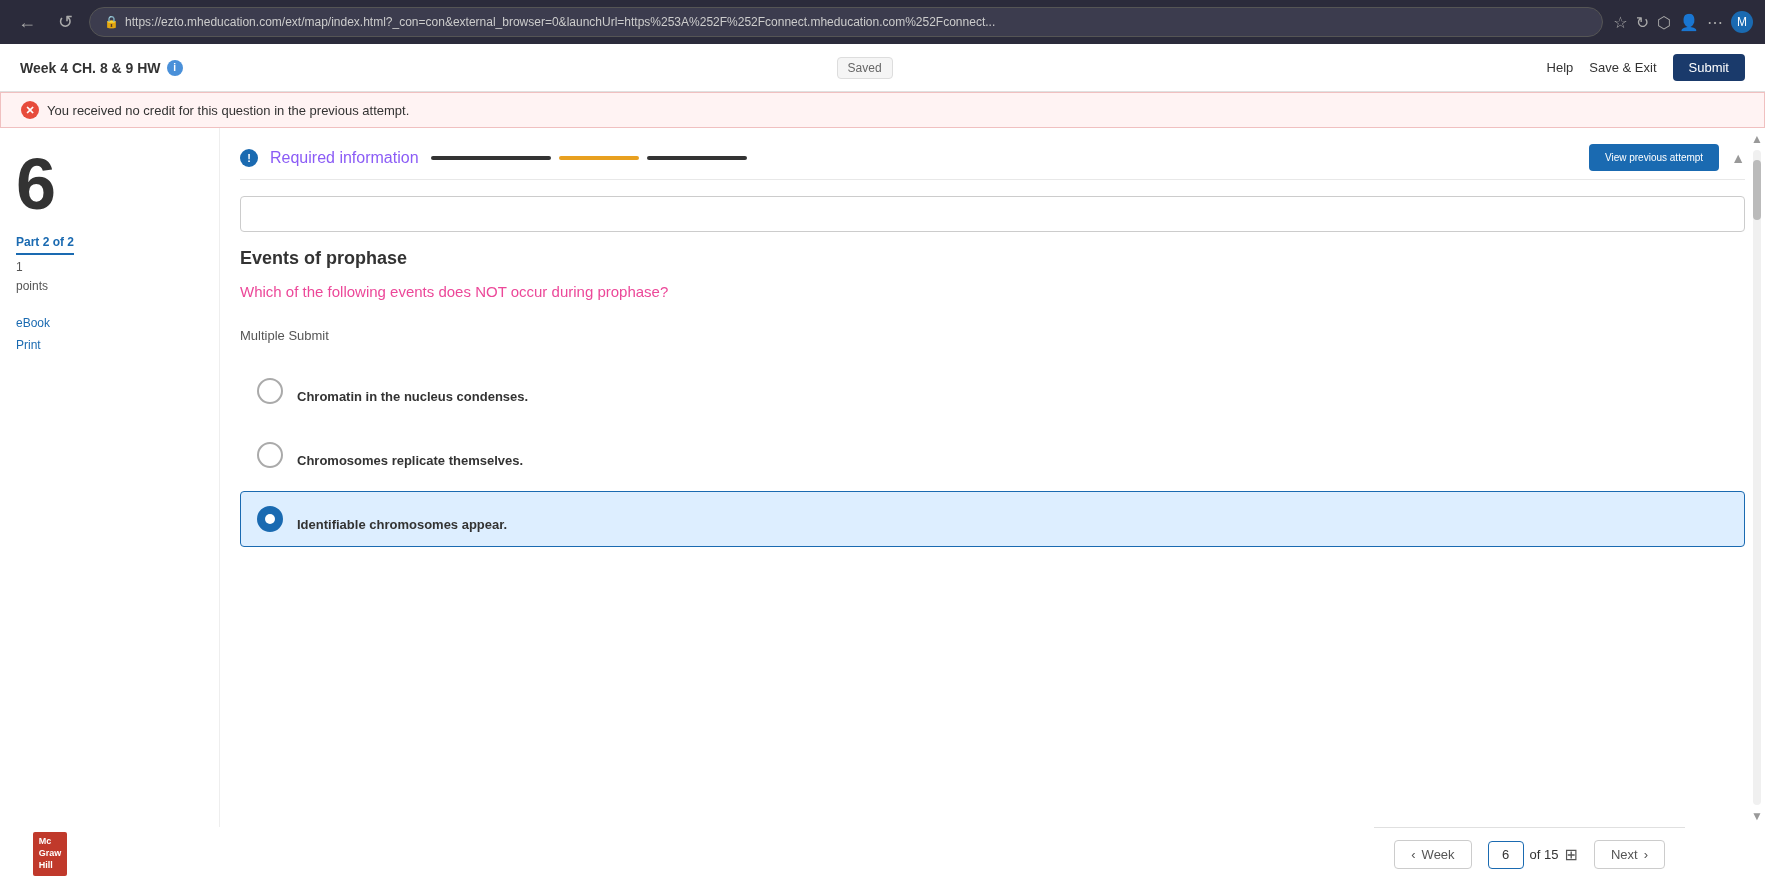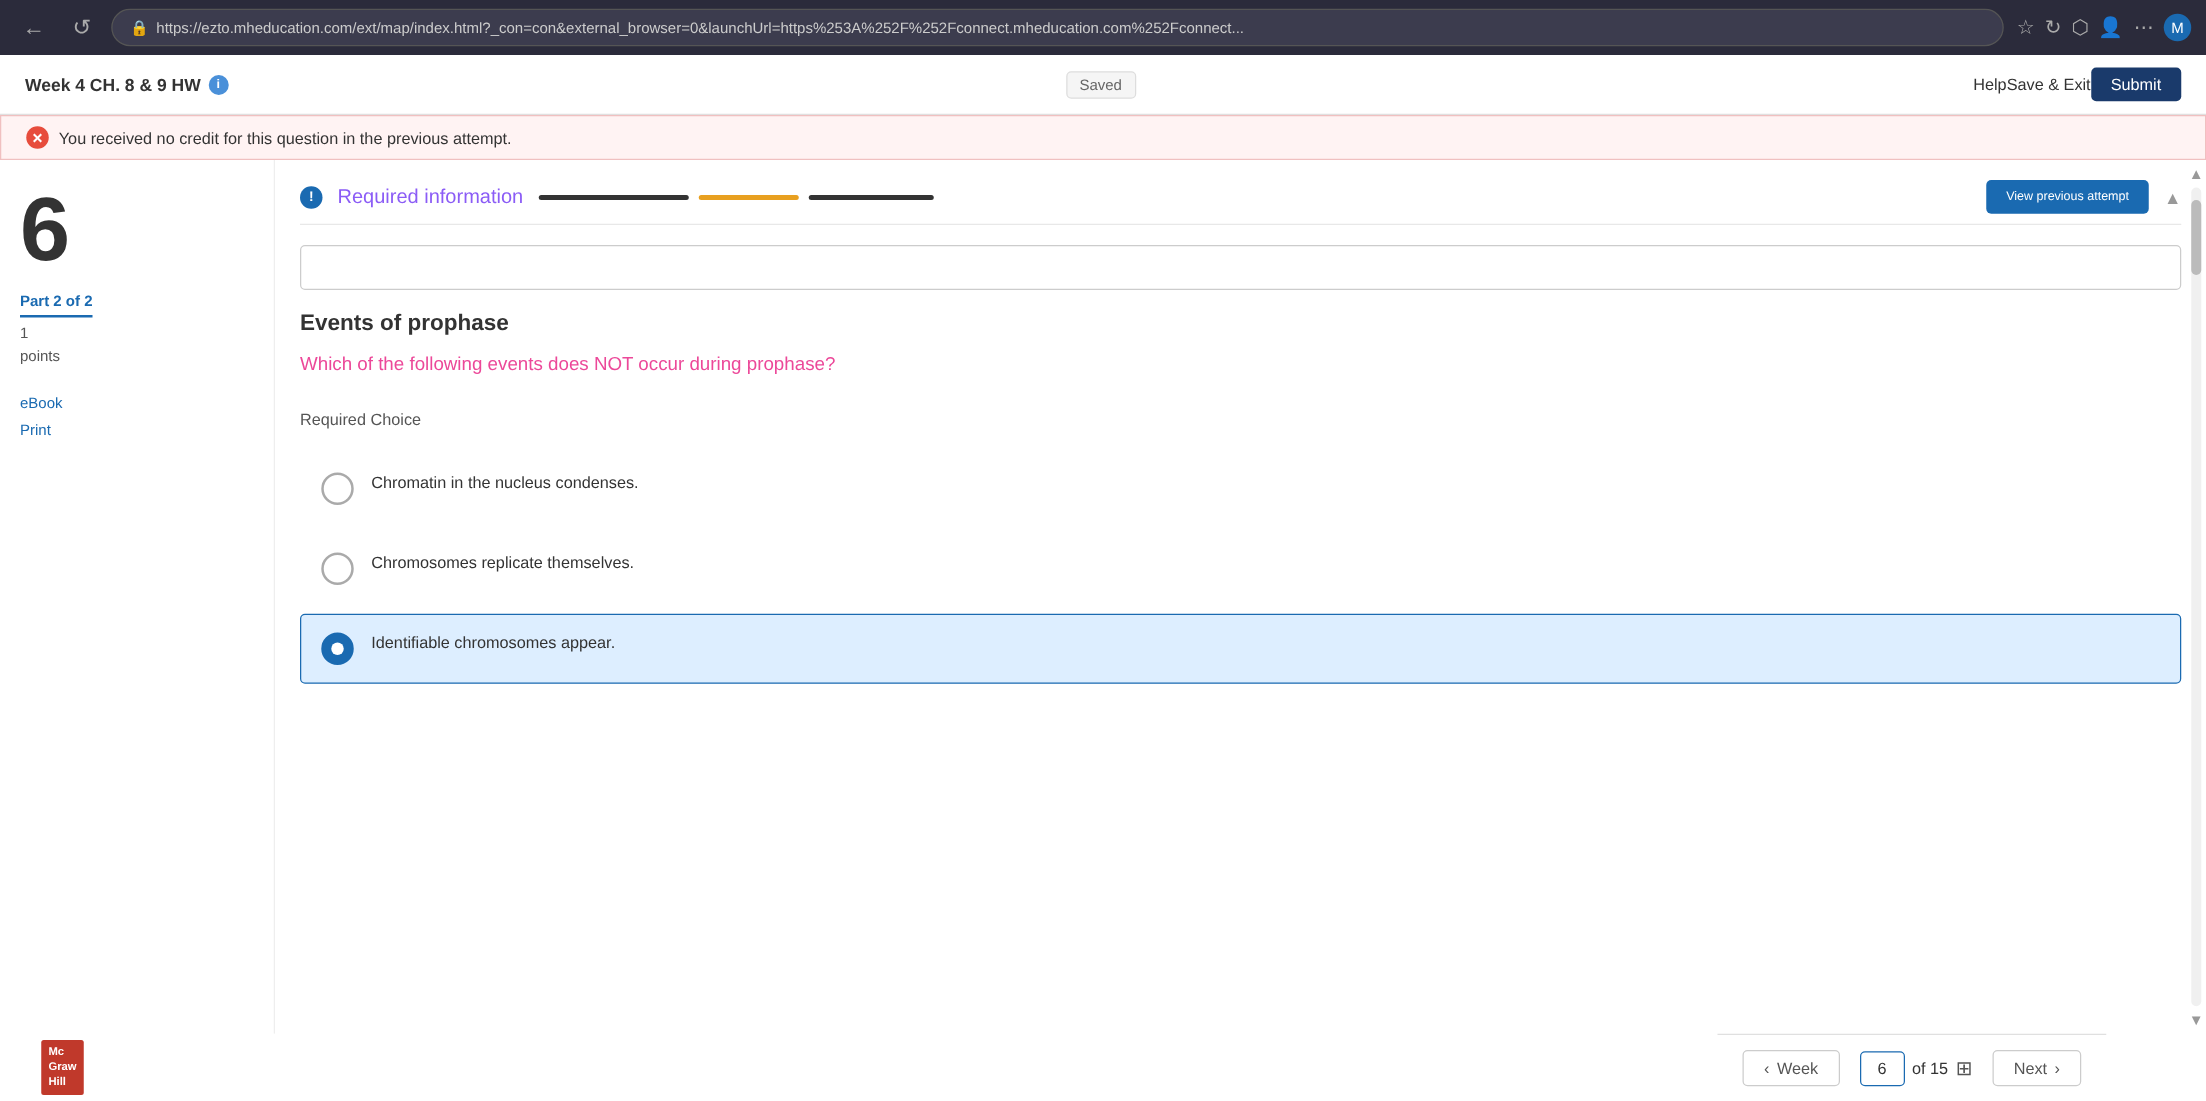--- a/index.html
+++ b/index.html
@@ -80,20 +80,21 @@
     .saved-badge {
       background: #f5f5f5;
       border: 1px solid #ddd;
       border-radius: 4px;
       padding: 3px 10px;
       font-size: 12px;
       color: #666;
     }
     .header-actions {
       display: flex;
+      gap: 16px;
       align-items: center;
     }
     .header-link {
       color: #333;
       font-size: 13px;
       cursor: pointer;
       text-decoration: none;
     }
     .header-btn {
       background: #1a3a6b;
@@ -269,27 +270,28 @@
     }
 
     
     .answer-options {
       display: flex;
       flex-direction: column;
       gap: 0;
     }
     .answer-option {
       display: flex;
-      align-items: flex-start;
+      align-items: flex-end;
       padding: 14px 16px;
       border: 1px solid transparent;
       border-radius: 4px;
       margin-bottom: 8px;
       cursor: pointer;
       gap: 14px;
+      font-weight: bold;
     }
     .answer-option.selected {
       background: #ddeeff;
       border-color: #1a6ab1;
     }
     .radio-circle {
       width: 26px;
       height: 26px;
       border-radius: 50%;
       border: 2px solid #aaa;
@@ -487,21 +489,21 @@
         <button class="view-prev-btn">View previous attempt</button>
         <span style="font-size:14px;color:#999;cursor:pointer;">▲</span>
       </div>
 
       <div class="question-text-input"></div>
 
       <div class="events-heading">Events of prophase</div>
 
       <div class="question-text">Which of the following events does NOT occur during prophase?</div>
 
-      <div class="question-type-label">Required Choice</div>
+      <div class="question-type-label">Multiple Submit</div>
 
       <div class="answer-options">
 
         <div class="answer-option">
           <div class="radio-circle"></div>
           <span class="option-text">Chromatin in the nucleus condenses.</span>
         </div>
 
         <div class="answer-option">
           <div class="radio-circle"></div>

